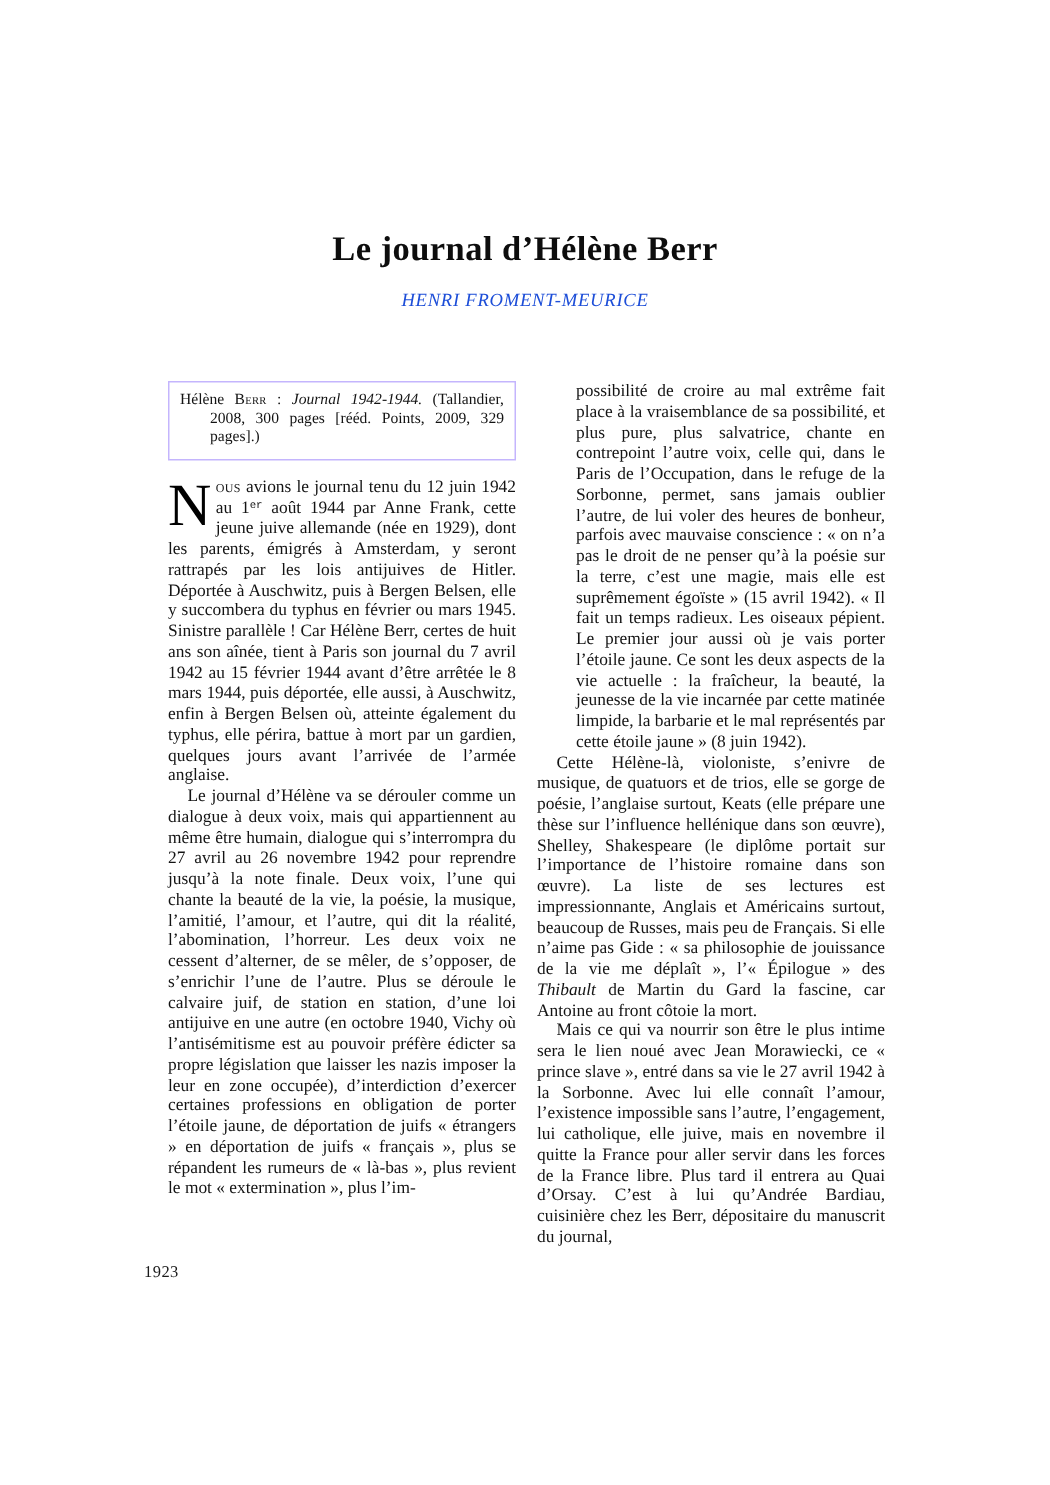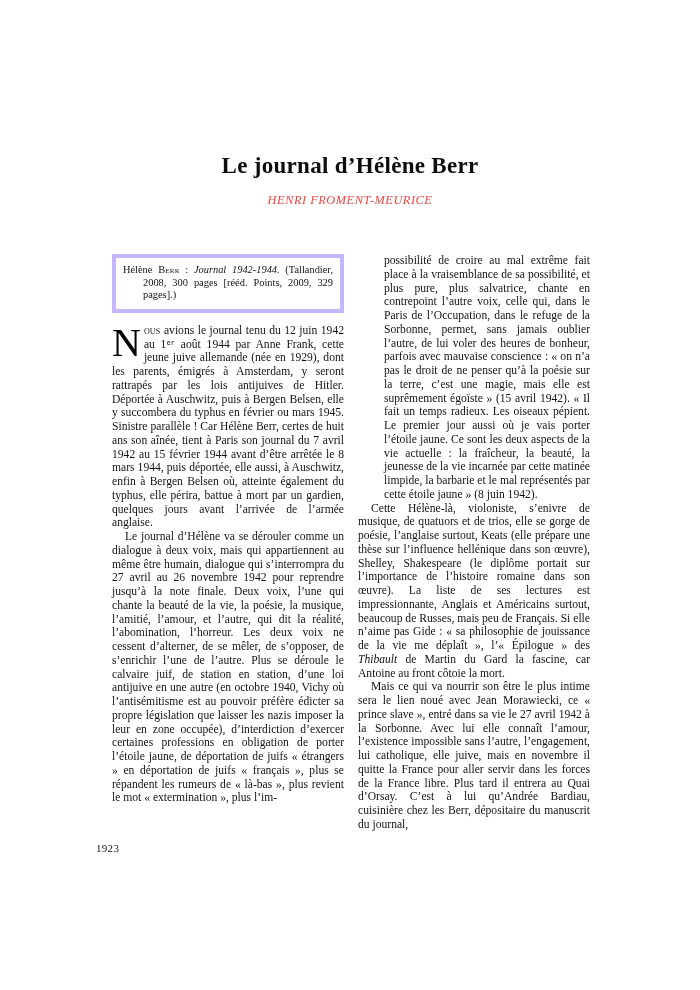--- a/index.html
+++ b/index.html
@@ -36,21 +36,21 @@
   }
   .author {
     position: absolute;
     left: 0;
     top: 193px;
     width: 700px;
     text-align: center;
     font-style: italic;
     font-size: 12.4px;
     letter-spacing: 0.5px;
-    color: #ef4444;
+    color: #1d4ed8;
   }
 
   
   .col {
     position: absolute;
     top: 254px;
     width: 232px;
     font-size: 11.6px;
     line-height: 13.75px;
     text-align: justify;
@@ -62,21 +62,21 @@
   .col-right { left: 358px; }
 
   .col p {
     margin: 0;
     text-indent: 13px;
   }
   .col p.noindent { text-indent: 0; margin-left: 26px; }
 
   
   .cite-box {
-    border: 4px solid #c4b5fd;
+    border: 1px solid #c4b5fd;
     padding: 6px 7px 7px 7px;
     margin: 0 0 11px 0;
     font-size: 10.4px;
     line-height: 12.6px;
     text-align: justify;
   }
   .cite-box .inner {
     text-indent: 0;
     padding-left: 0;
   }

